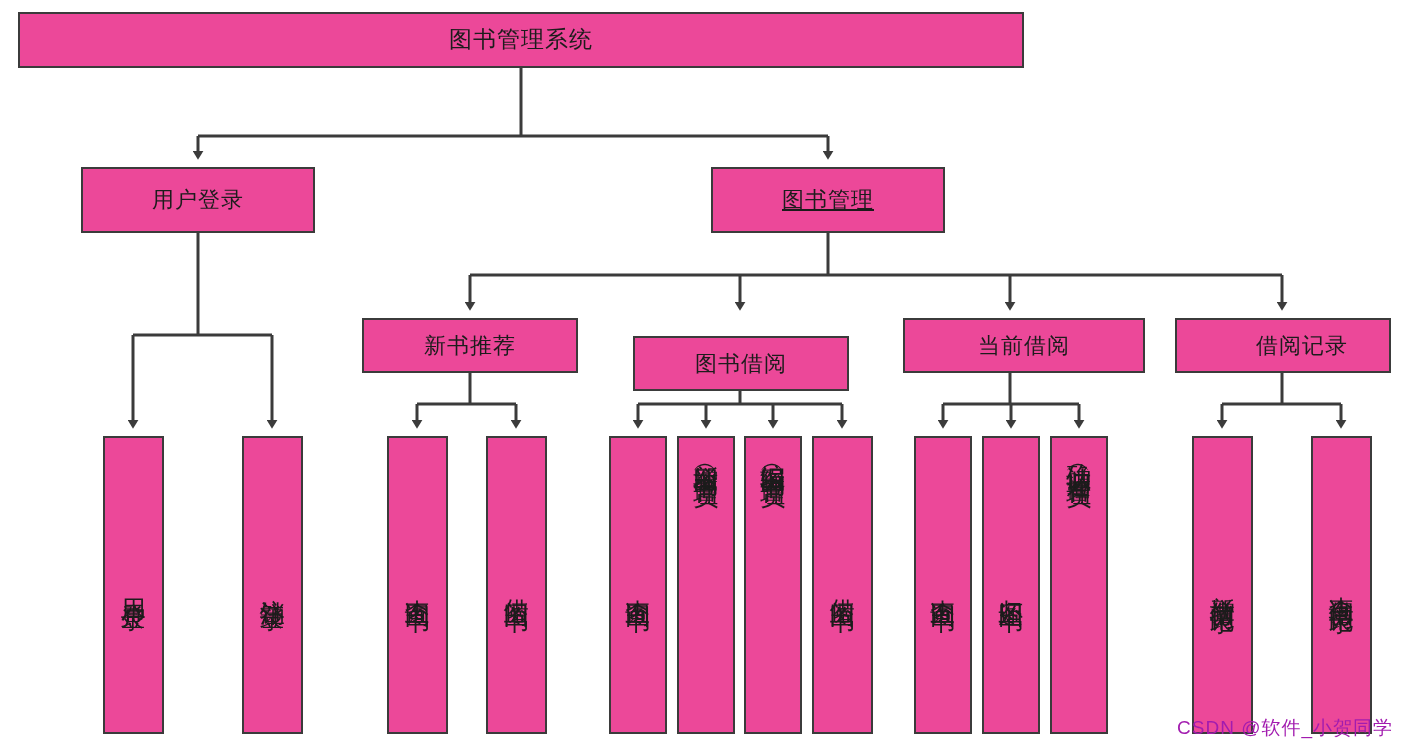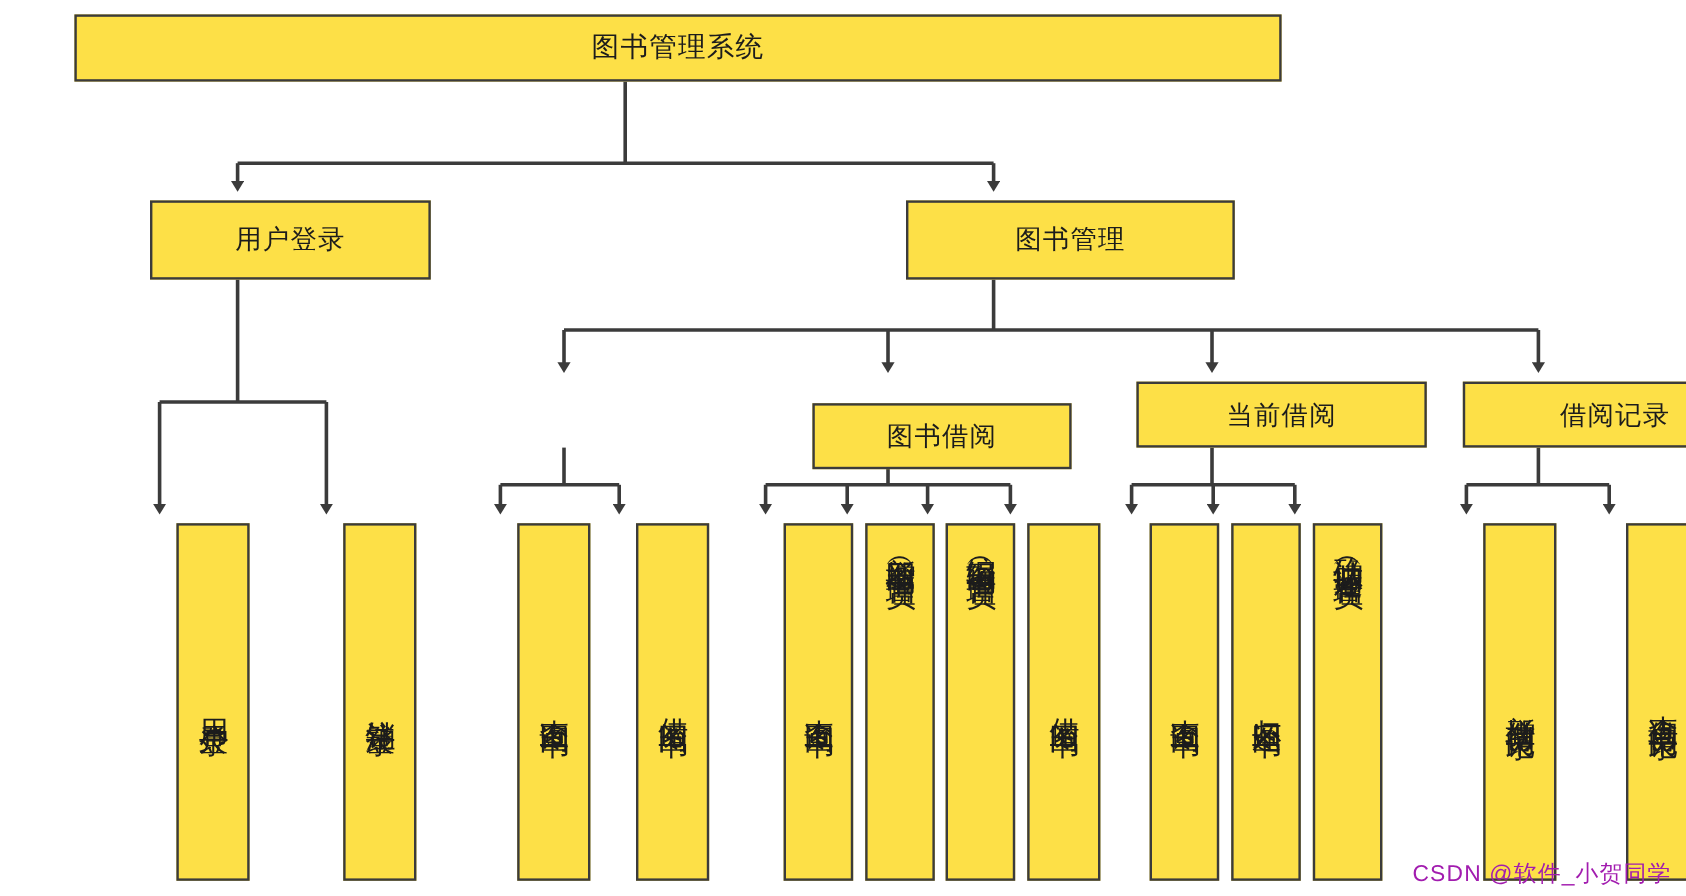--- a/index.html
+++ b/index.html
@@ -7,27 +7,26 @@
     font-family:"Liberation Sans","DejaVu Sans",sans-serif;
     width:1405px;height:747px;position:relative;overflow:hidden;
     color:#1a1a1a;
   }
   #canvas{position:absolute;left:0;top:0;width:1405px;height:747px;}
 
   
   .node{
     position:absolute;
     box-sizing:border-box;
-    background:#fde047;
+    background:#ec4899;
     border:2.5px solid #3b3b3b;
     display:flex;
     align-items:center;
     justify-content:center;
     z-index:3;
-    margin-left:44px;
   }
   .node .lbl{
     font-size:22px;
     line-height:1.18;
     letter-spacing:1px;
     color:#1c1c1c;
     white-space:nowrap;
     text-align:center;
   }
   
@@ -125,24 +124,27 @@
   </svg>
 
   <div class="node h root" style="left:18px;top:12px;width:1006px;height:56px;">
     <span class="lbl">图书管理系统</span>
   </div>
 
   <div class="node h" style="left:81px;top:167px;width:234px;height:66px;">
     <span class="lbl">用户登录</span>
   </div>
 
-  <div class="node h" style="left:711px;top:167px;width:274px;height:66px;">
+  <div class="node h" style="left:711px;top:167px;width:234px;height:66px;text-decoration:underline;">
     <span class="lbl">图书管理</span>
   </div>
 
+  <div class="node h" style="left:362px;top:318px;width:216px;height:55px;">
+    <span class="lbl">新书推荐</span>
+  </div>
 
   <div class="node h" style="left:633px;top:336px;width:216px;height:55px;">
     <span class="lbl">图书借阅</span>
   </div>
 
   <div class="node h" style="left:903px;top:318px;width:242px;height:55px;">
     <span class="lbl">当前借阅</span>
   </div>
 
   <div class="node h" style="left:1175px;top:318px;width:216px;height:55px;padding-left:38px;">

